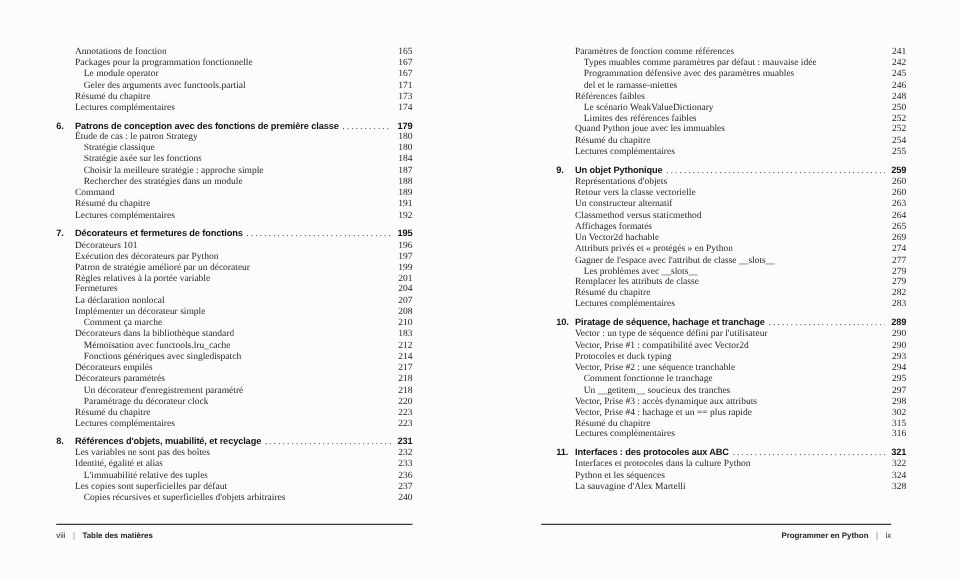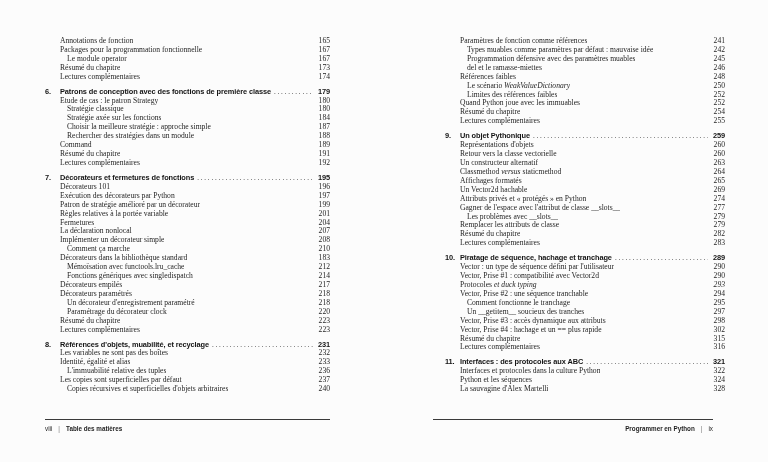--- a/index.html
+++ b/index.html
@@ -58,21 +58,21 @@
     font-family: "Liberation Serif", serif;
     font-weight: normal;
     font-size: 7px;
     letter-spacing: 1.8px;
     color: #2a2a2a;
     margin: 0 1px 0 3px;
   }
   .row.chapter .dots::after {
     content: "..........................................................................................................................";
   }
-  .it { font-style: italic; }
+  .it { }
 
   .pfoot {
     position: absolute;
     top: 419px;
     border-top: 1px solid #3a3a3a;
     padding-top: 5px;
     font-family: "Liberation Sans", sans-serif;
     font-size: 6.3px;
     color: #1e1e1e;
     display: flex;
@@ -99,20 +99,25 @@
         <div class="row entry l1">
           <span class="t">Packages pour la programmation fonctionnelle</span>
           <span class="spacer"></span>
           <span class="page-num">167</span>
         </div>
         <div class="row entry l2">
           <span class="t">Le module operator</span>
           <span class="spacer"></span>
           <span class="page-num">167</span>
         </div>
+        <div class="row entry l2">
+          <span class="t">Geler des arguments avec functools.partial</span>
+          <span class="spacer"></span>
+          <span class="page-num">171</span>
+        </div>
         <div class="row entry l1">
           <span class="t">Résumé du chapitre</span>
           <span class="spacer"></span>
           <span class="page-num">173</span>
         </div>
         <div class="row entry l1">
           <span class="t">Lectures complémentaires</span>
           <span class="spacer"></span>
           <span class="page-num">174</span>
         </div>

